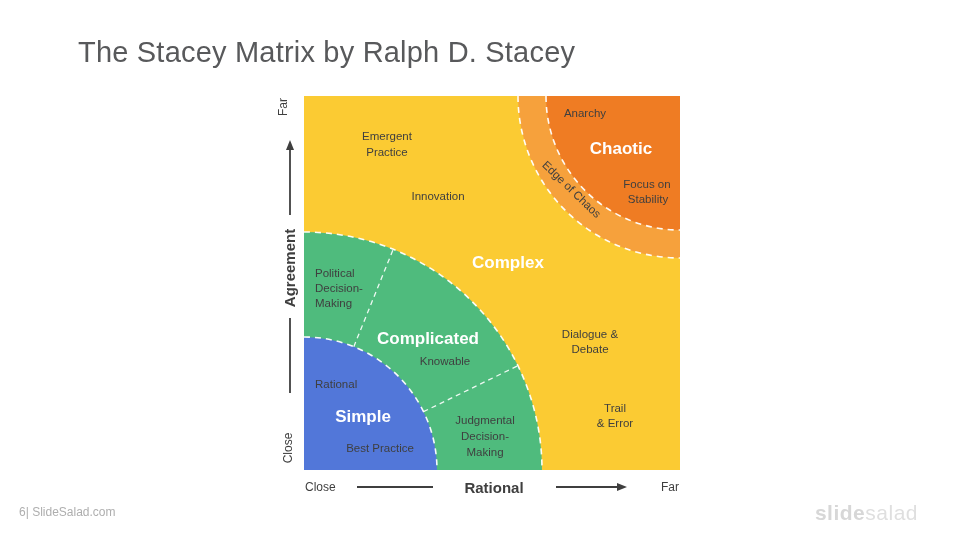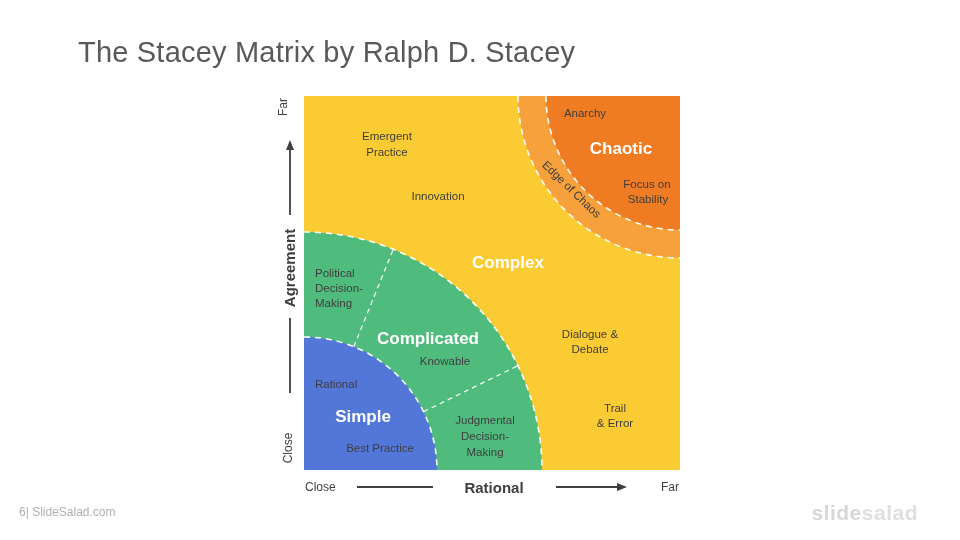--- a/index.html
+++ b/index.html
@@ -33,21 +33,21 @@
   .axis-svg { position:absolute; }
   .footer-left {
     position:absolute; left:19px; top:505px; font-size:12px; color:#AEAEAE;
   }
   .footer-left .src { }
   .brand-logo {
     position:absolute; right:42px; top:501px; font-size:21px; letter-spacing:0.5px;
     white-space:nowrap;
   }
   .brand-bold { font-weight:bold; color:#D7D7D7; }
-  .brand-light { font-weight:bold; color:#DFDFDF;text-align:center; }
+  .brand-light { font-weight:normal; color:#DFDFDF;text-align:center; }
 </style>
 </head>
 <body>
 
 <div class="slide-title">The Stacey Matrix by Ralph D. Stacey</div>
 
 <svg class="matrix-svg" width="376" height="374" viewBox="0 0 376 374">
 
   <rect x="0" y="0" width="376" height="374" fill="#FBCB33"></rect>
   <path d="M 0 136 A 238 238 0 0 1 238 374 L 0 374 Z" fill="#4FBB7D"></path>

